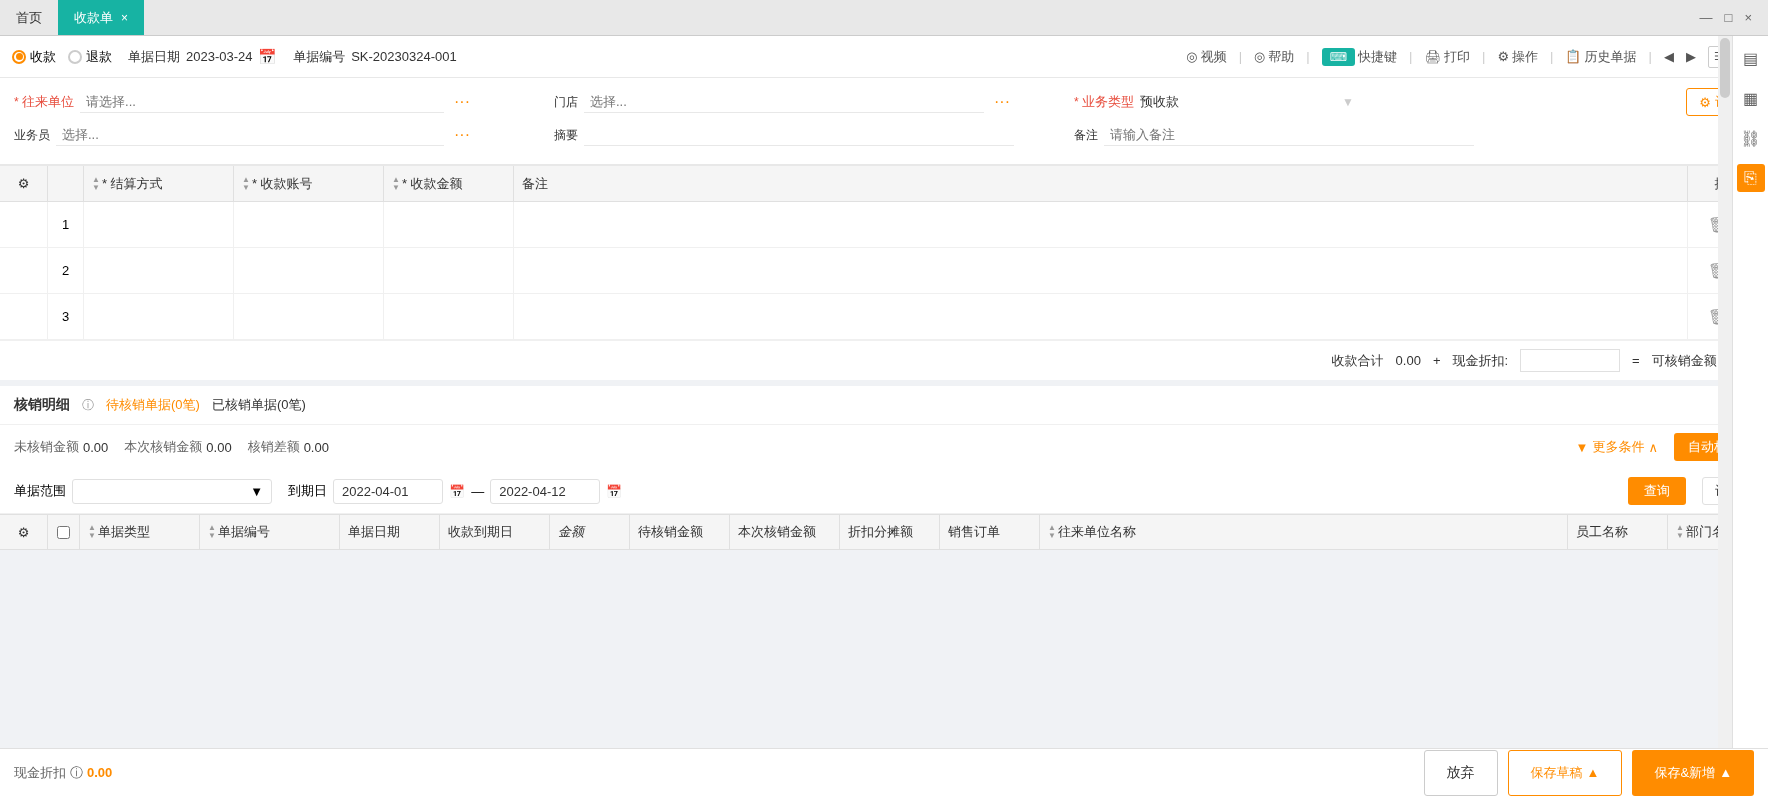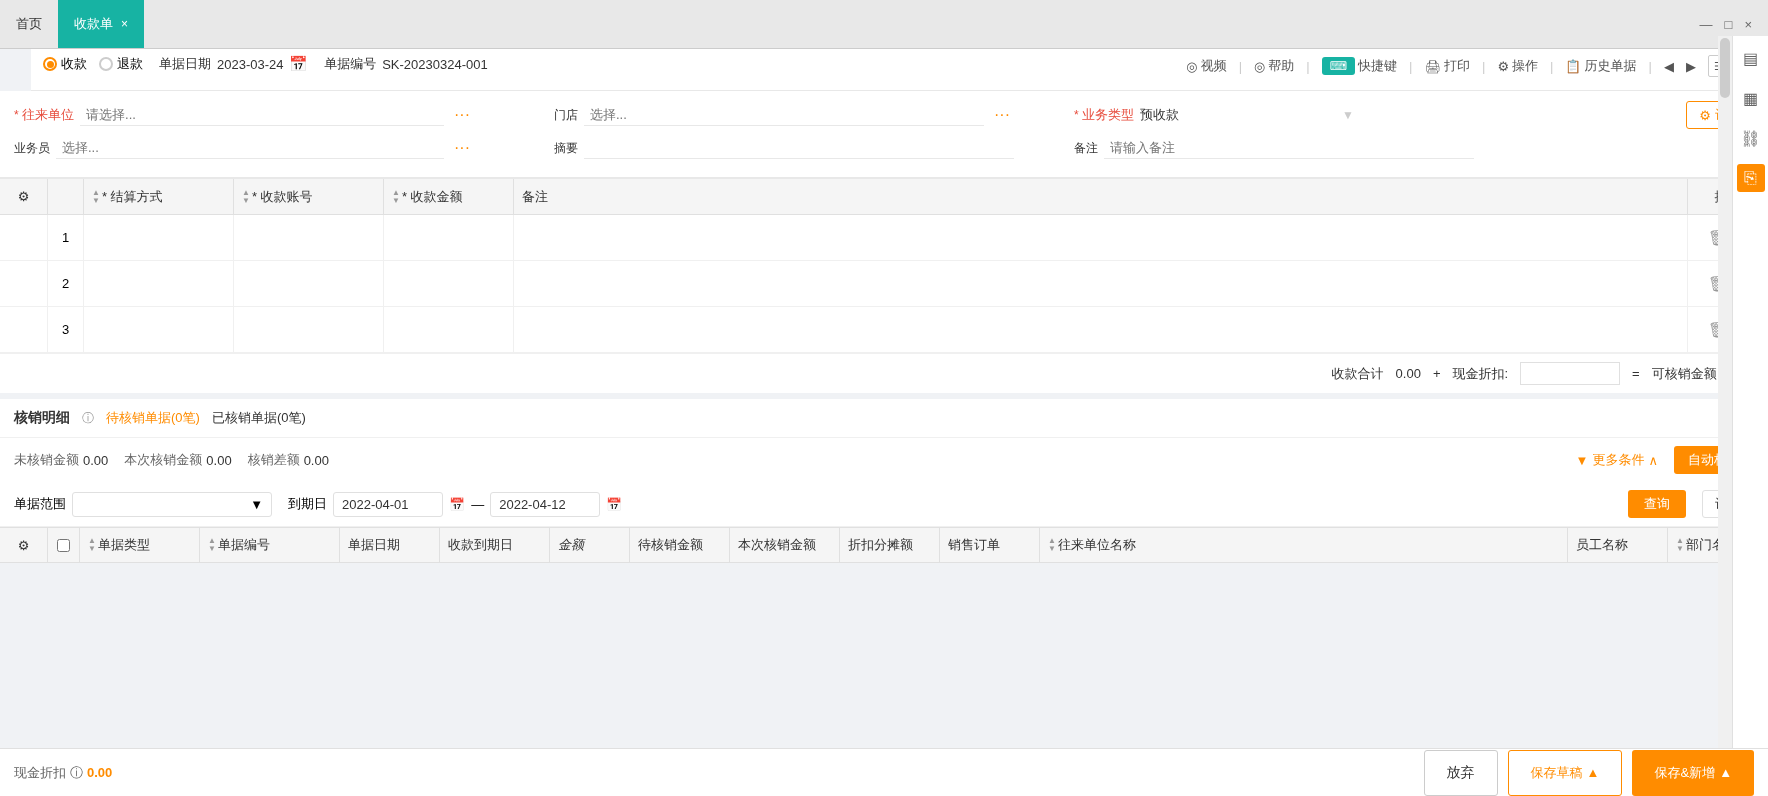--- a/index.html
+++ b/index.html
@@ -1,32 +1,32 @@
 <!DOCTYPE html>
 <html><head>
   <meta charset="utf-8">
   <style>
     * { box-sizing: border-box; margin: 0; padding: 0; font-family: 'Microsoft YaHei', Arial, sans-serif; font-size: 13px; }
     body { background: #f0f2f5; width: 1768px; height: 796px; overflow: hidden; }
 
     
     .tab-bar {
-      display: flex; align-items: center; background: #e8e8e8; height: 49px; border-bottom: 1px solid #ccc;
+      display: flex; align-items: center; background: #e8e8e8; height: 36px; border-bottom: 1px solid #ccc;
     }
     .tab-item {
       display: flex; align-items: center; padding: 0 16px; height: 100%; cursor: pointer; font-size: 13px; color: #333;
     }
     .tab-item.home { background: #e8e8e8; }
     .tab-item.active { background: #17b3a3; color: #fff; }
     .tab-close { margin-left: 8px; font-size: 12px; cursor: pointer; }
     .tab-window-controls { margin-left: auto; display: flex; gap: 12px; padding-right: 16px; color: #666; font-size: 14px; cursor: pointer; }
 
     
     .toolbar {
-      background: #fff; display: flex; align-items: flex-start; padding: 6px 12px; border-bottom: 1px solid #e8e8e8; height: 42px; gap: 16px; margin-left: 31px;
+      background: #fff; display: flex; align-items: center; padding: 6px 12px; border-bottom: 1px solid #e8e8e8; height: 42px; gap: 16px;
     }
     .radio-group { display: flex; gap: 12px; align-items: center; }
     .radio-item { display: flex; align-items: center; gap: 4px; cursor: pointer; }
     .radio-dot { width: 14px; height: 14px; border-radius: 50%; border: 2px solid #ccc; display: flex; align-items: center; justify-content: center; }
     .radio-dot.active { border-color: #ff8c00; }
     .radio-dot.active::after { content: ''; width: 7px; height: 7px; border-radius: 50%; background: #ff8c00; display: block; }
     .field-group { display: flex; align-items: center; gap: 6px; }
     .field-label { color: #333; white-space: nowrap; }
     .field-value { color: #333; font-weight: 500; }
     .calendar-icon { color: #ff8c00; cursor: pointer; font-size: 15px; }

